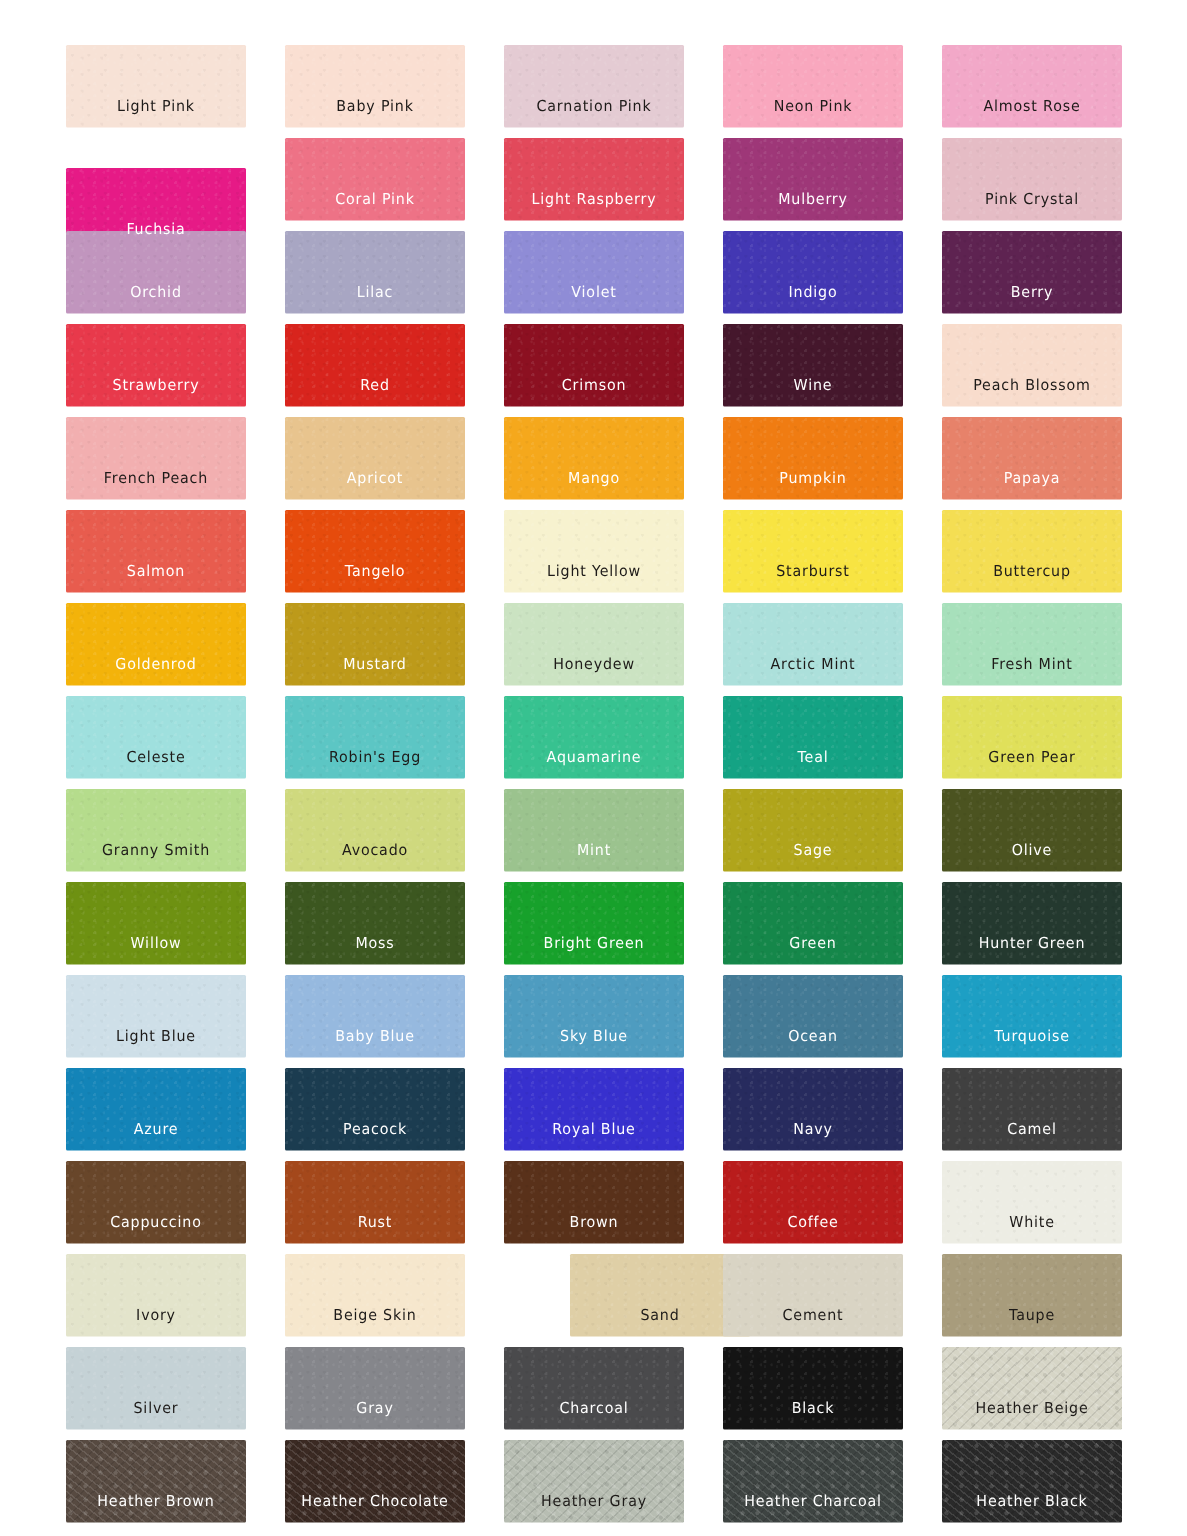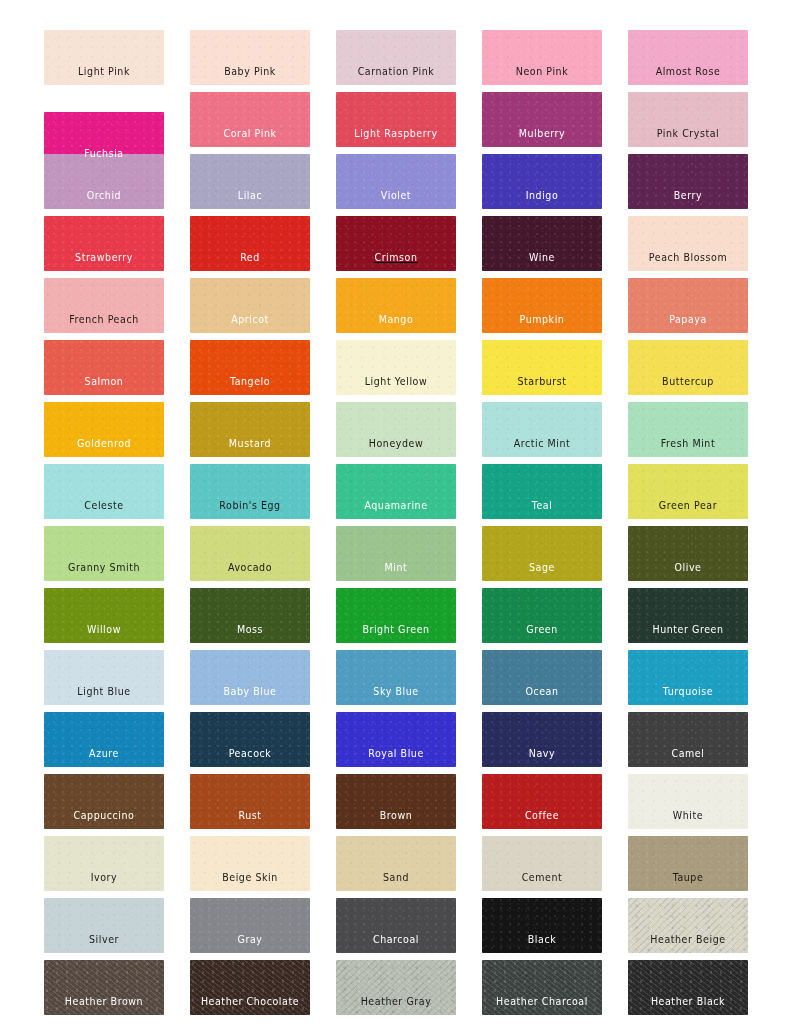--- a/index.html
+++ b/index.html
@@ -140,21 +140,21 @@
       </div>
       <div class="swatch" style="background-color: rgb(94, 35, 81);">
         <span class="swatch-label light">Berry</span>
       </div>
       <div class="swatch" style="background-color: rgb(232, 57, 75);">
         <span class="swatch-label light">Strawberry</span>
       </div>
       <div class="swatch" style="background-color: rgb(216, 36, 29);">
         <span class="swatch-label light">Red</span>
       </div>
-      <div class="swatch" style="background-color: rgb(140, 16, 33); text-decoration: underline;">
+      <div class="swatch" style="background-color: rgb(140, 16, 33);">
         <span class="swatch-label light">Crimson</span>
       </div>
       <div class="swatch" style="background-color: rgb(69, 23, 44);">
         <span class="swatch-label light">Wine</span>
       </div>
       <div class="swatch" style="background-color: rgb(248, 220, 204);">
         <span class="swatch-label dark">Peach Blossom</span>
       </div>
       <div class="swatch" style="background-color: rgb(242, 175, 176);">
         <span class="swatch-label dark">French Peach</span>
@@ -290,21 +290,21 @@
       </div>
       <div class="swatch" style="background-color: rgb(237, 237, 228);">
         <span class="swatch-label dark">White</span>
       </div>
       <div class="swatch" style="background-color: rgb(227, 228, 203);">
         <span class="swatch-label dark">Ivory</span>
       </div>
       <div class="swatch" style="background-color: rgb(246, 231, 205);">
         <span class="swatch-label dark">Beige Skin</span>
       </div>
-      <div class="swatch" style="background-color: rgb(223, 207, 166);">
+      <div class="swatch" style="background-color: rgb(223, 207, 166); margin-left: 44px;">
         <span class="swatch-label dark">Sand</span>
       </div>
       <div class="swatch" style="background-color: rgb(217, 212, 196);">
         <span class="swatch-label dark">Cement</span>
       </div>
       <div class="swatch" style="background-color: rgb(168, 156, 124);">
         <span class="swatch-label dark">Taupe</span>
       </div>
       <div class="swatch" style="background-color: rgb(197, 210, 214);">
         <span class="swatch-label dark">Silver</span>

